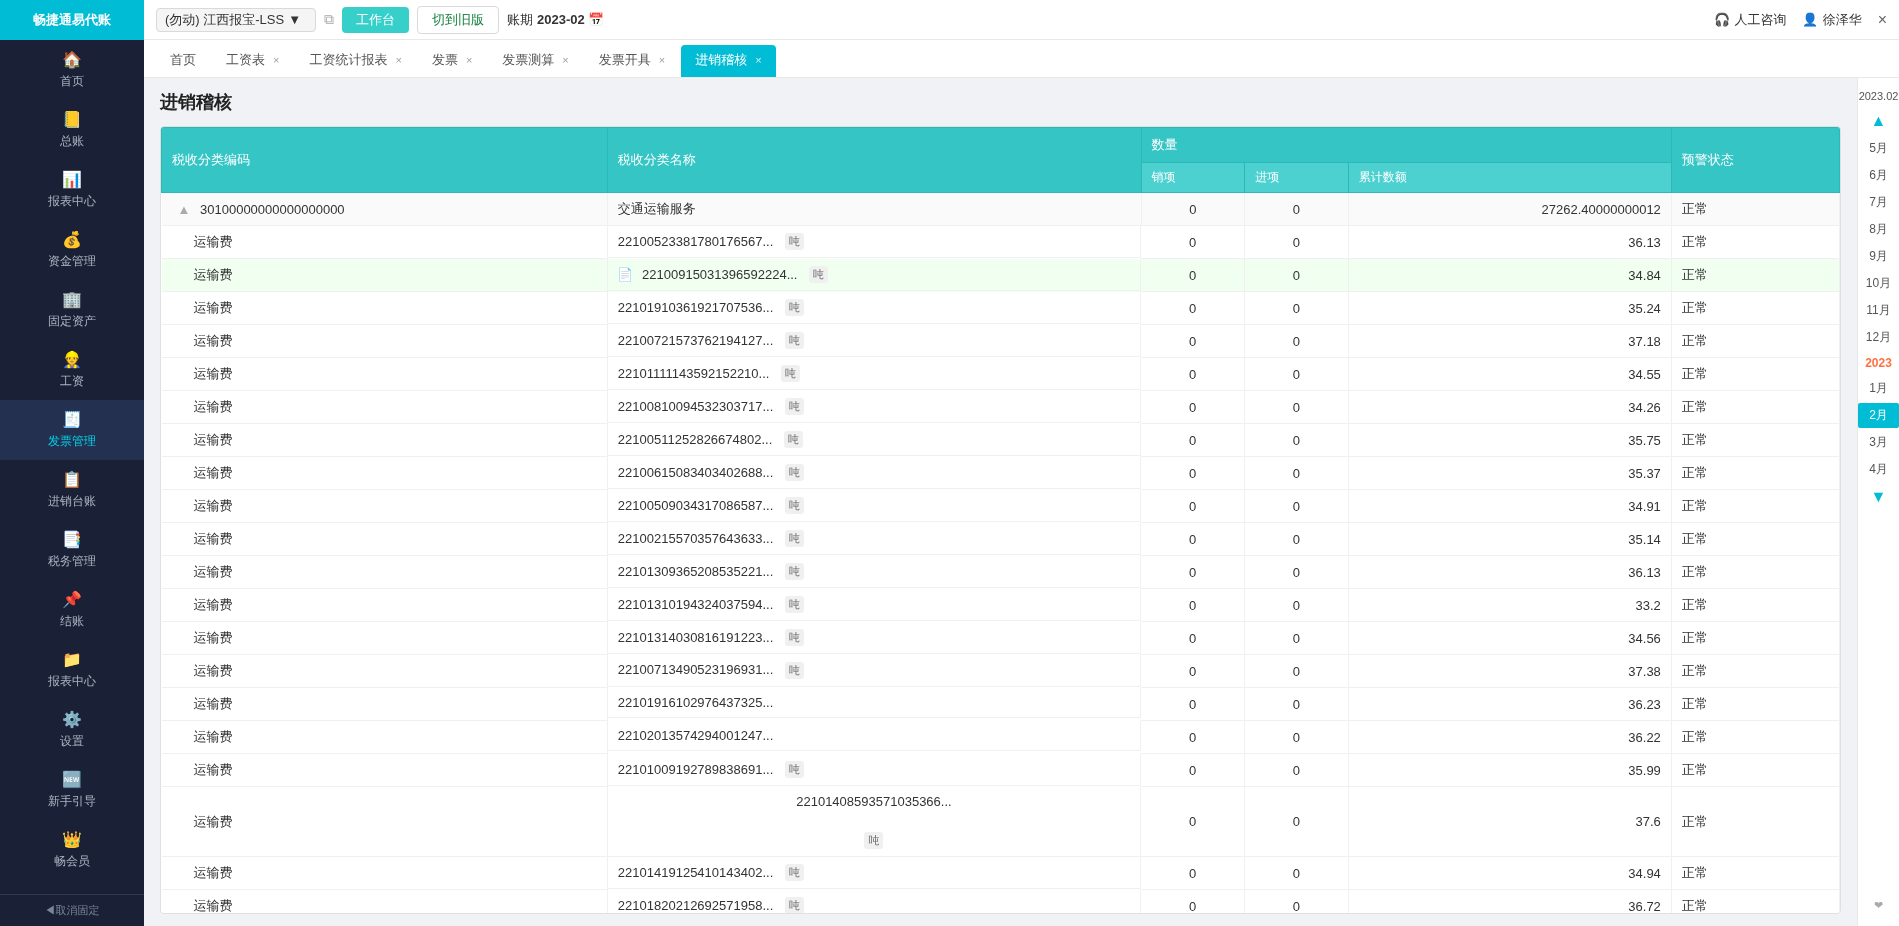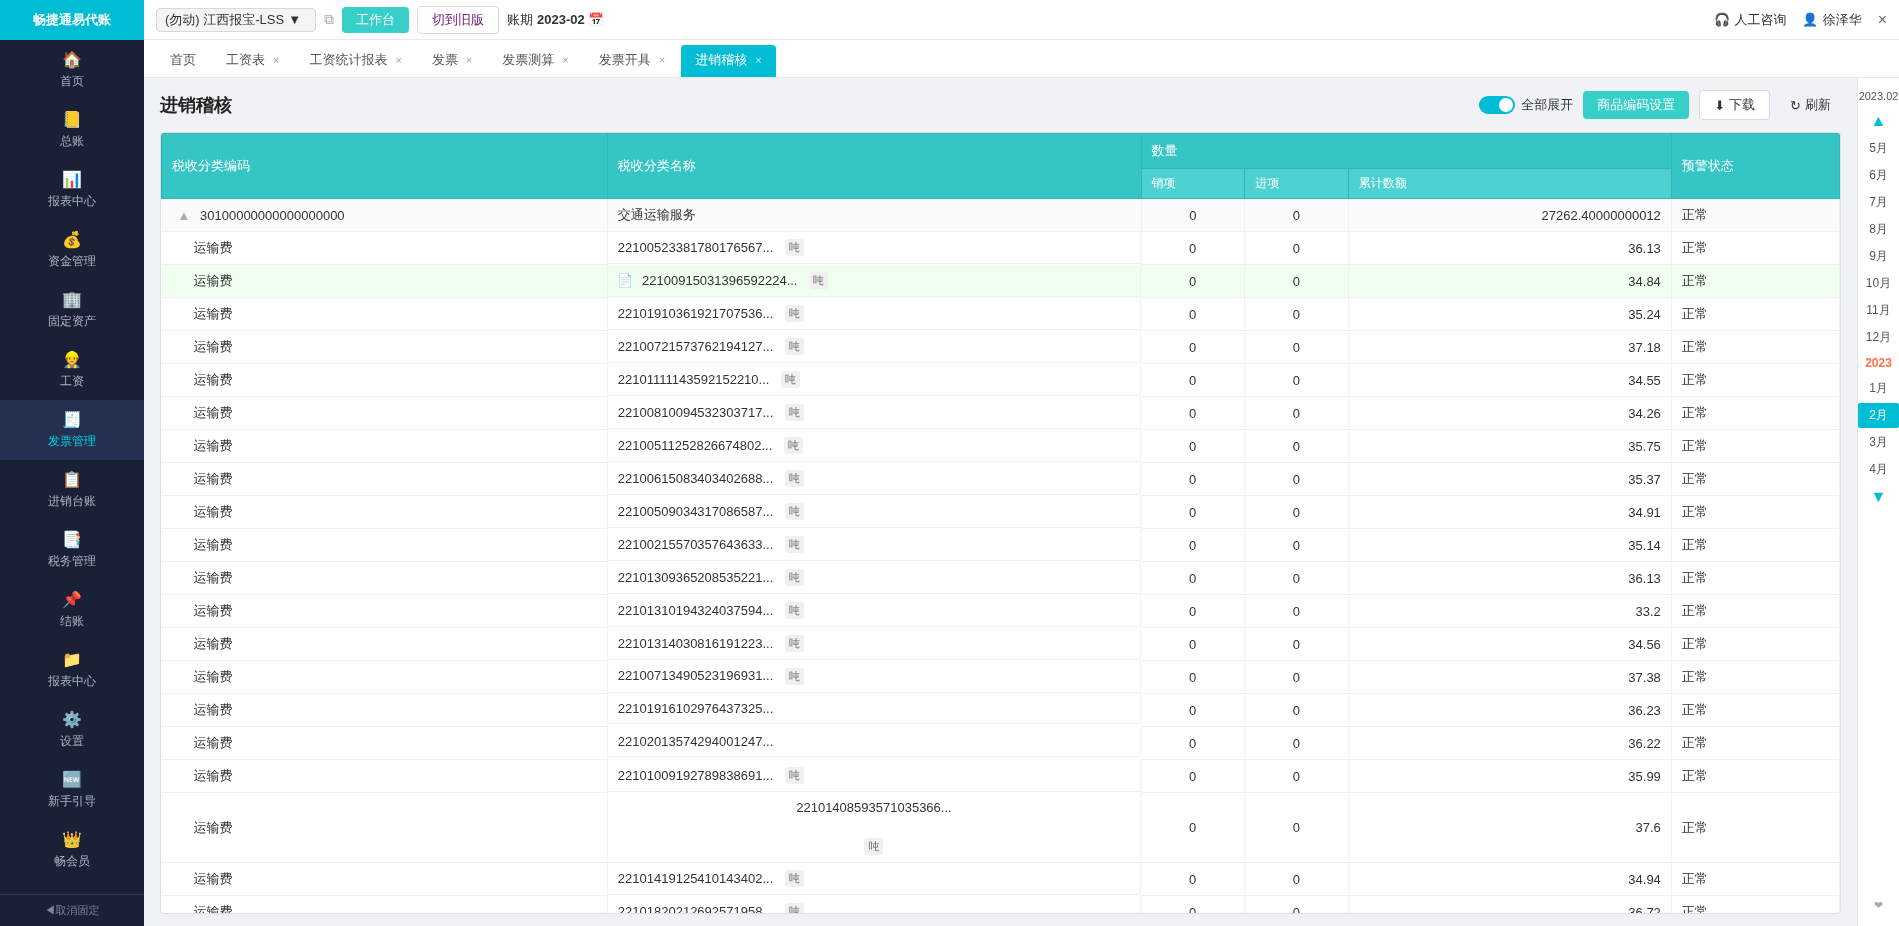--- a/index.html
+++ b/index.html
@@ -85,21 +85,21 @@
       background: #36cfc9;
       color: #fff;
       border: none;
       border-radius: 4px;
       padding: 4px 14px;
       cursor: pointer;
       font-size: 13px;
     }
     .topbar-btn-outline {
       background: #fff;
-      color: #701a75;
+      color: #15803d;
       border: 1px solid #d9d9d9;
       border-radius: 4px;
       padding: 4px 14px;
       cursor: pointer;
       font-size: 13px;
     }
     .topbar-period {
       display: flex;
       align-items: center;
       gap: 4px;
@@ -465,37 +465,20 @@
       <span>进销稽核</span>
       <span class="tab-close">×</span>
     </div>
   </div>
 
   <div class="page-content">
     <div class="inner-page">
 
       <div class="page-header">
         <h1 class="page-title">进销稽核</h1>
-        <div class="header-actions">
-          <div class="toggle-switch">
-            <div class="toggle-track">
-              <div class="toggle-thumb"></div>
-            </div>
-            <span>全部展开</span>
-          </div>
-          <button class="btn-primary">商品编码设置</button>
-          <button class="btn-default">
-            <span>⬇</span>
-            <span>下载</span>
-          </button>
-          <button class="btn-refresh">
-            <span>↻</span>
-            <span>刷新</span>
-          </button>
-        </div>
       </div>
 
       <div class="table-container">
         <table>
           <thead>
             <tr>
               <th rowspan="2">税收分类编码</th>
               <th rowspan="2">税收分类名称</th>
               <th colspan="3">数量</th>
               <th rowspan="2">预警状态</th>

